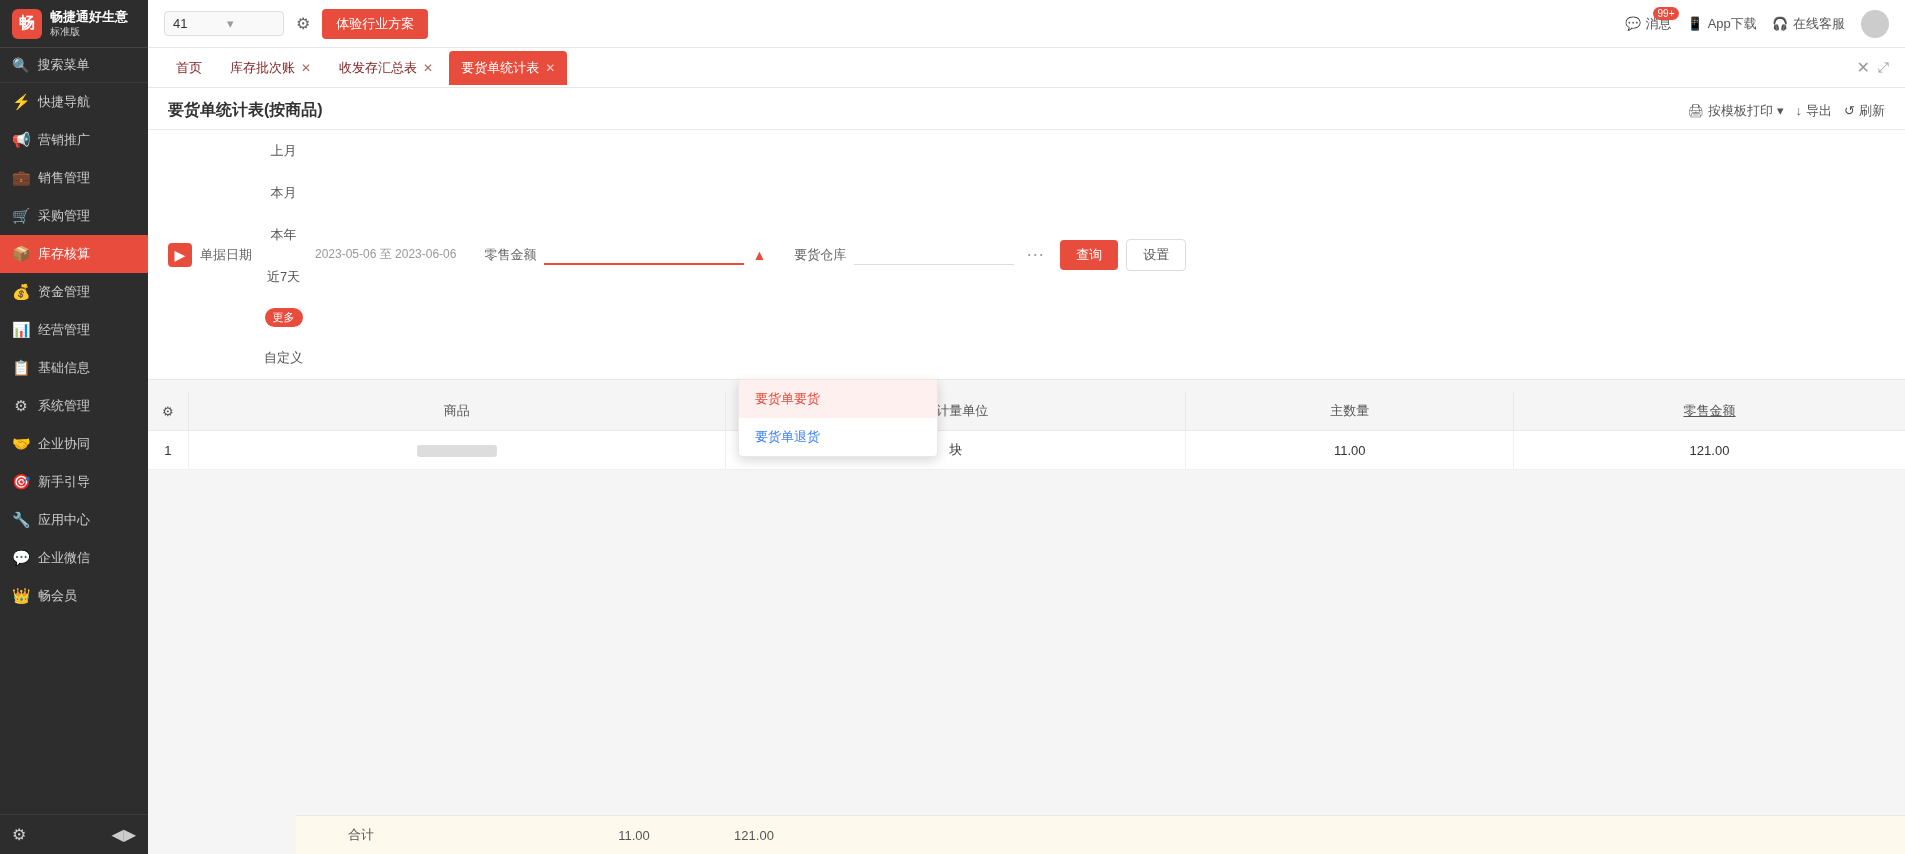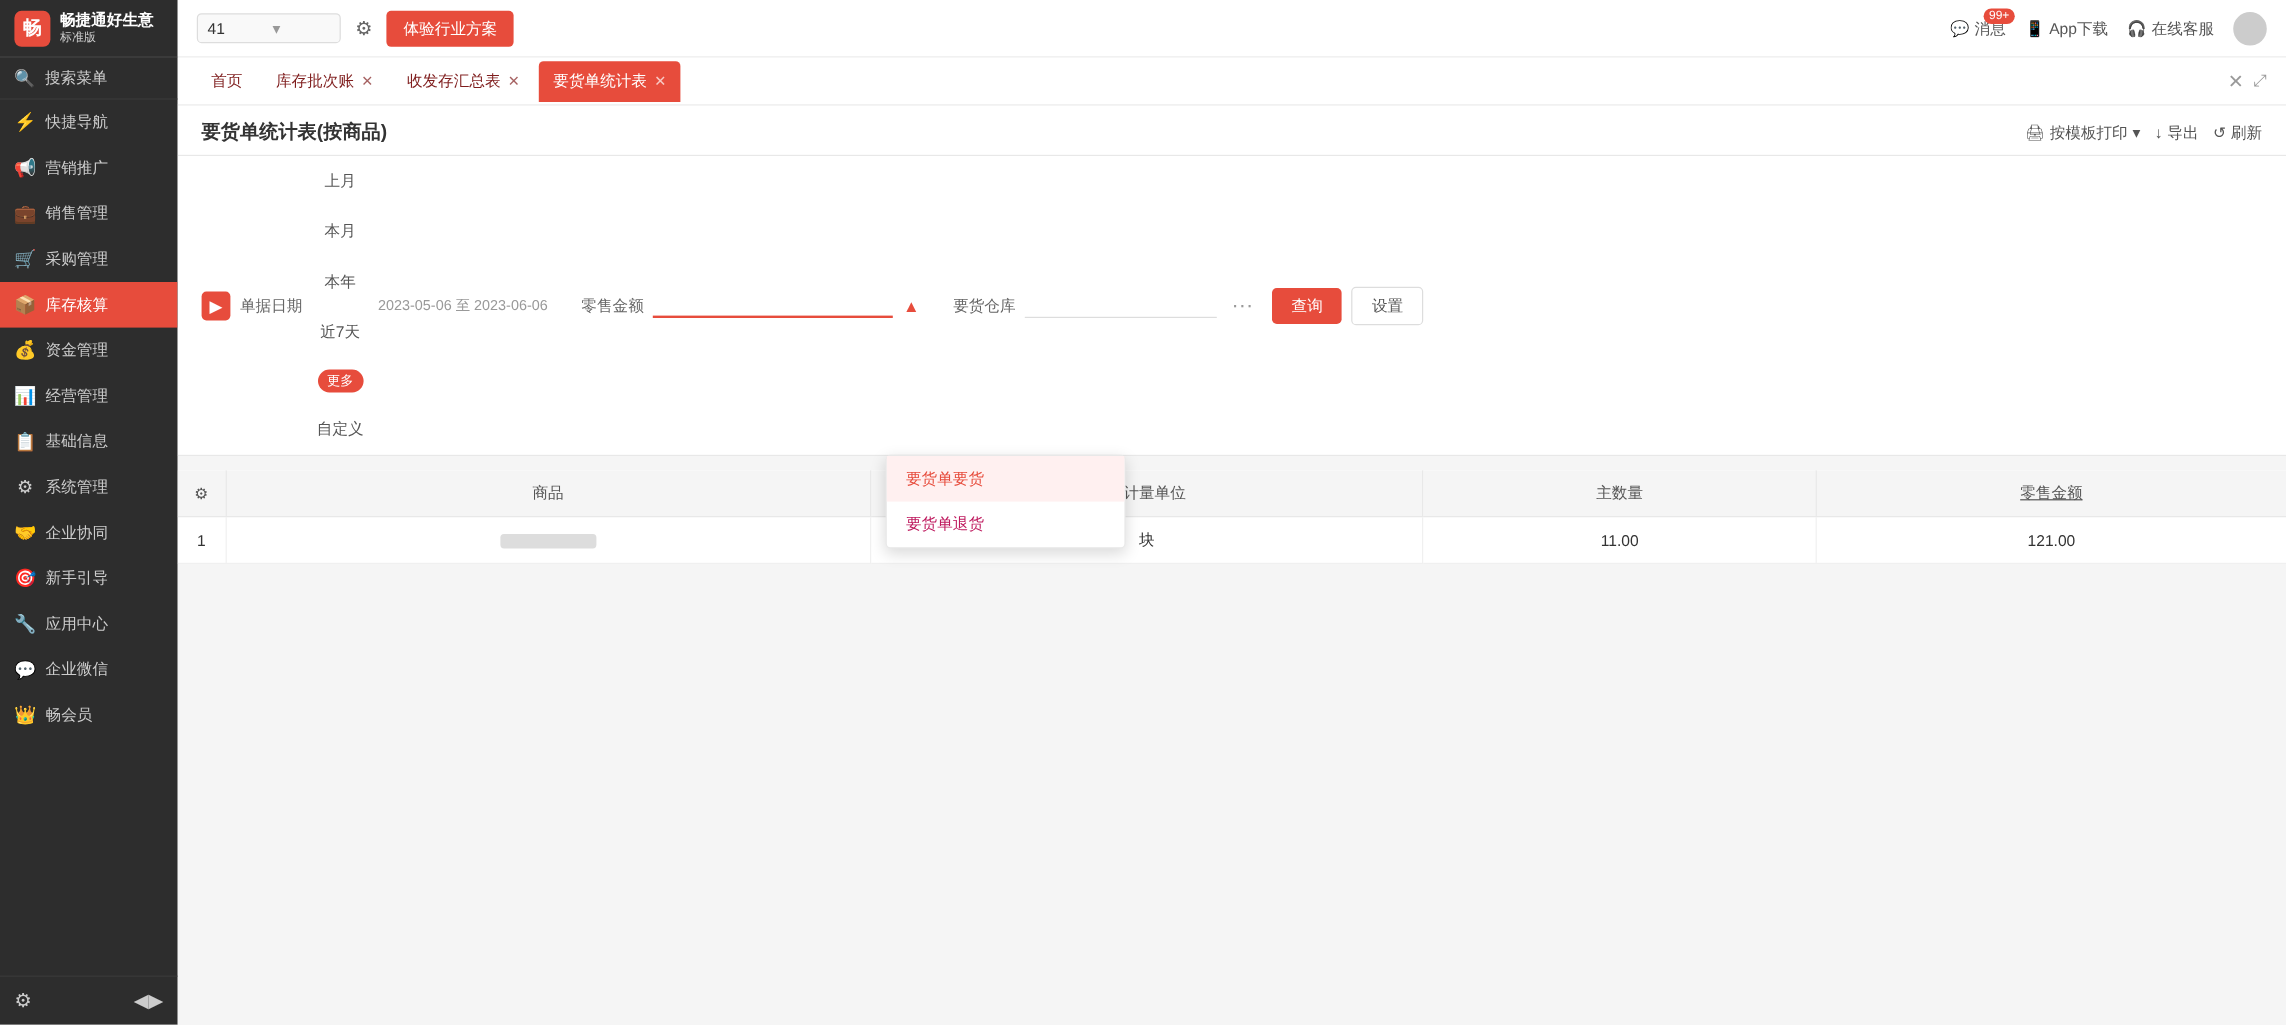--- a/index.html
+++ b/index.html
@@ -357,21 +357,21 @@
       border: 1px solid #e8e8e8;
       border-radius: 4px;
       box-shadow: 0 4px 12px rgba(0,0,0,0.15);
       min-width: 200px;
       z-index: 200;
     }
     .dropdown-item {
       padding: 10px 16px;
       cursor: pointer;
       font-size: 13px;
-      color: #be185d;
+      color: #3b82f6;
     }
     .dropdown-item.selected { background: #fff0f0; color: #e74c3c; }
 
     
     .table-container {
       margin: 12px 0 0 0;
       background: #fff;
     }
     table {
       width: 100%;
@@ -631,14 +631,19 @@
             <td>块</td>
             <td>11.00</td>
             <td>121.00</td>
           </tr>
         </tbody>
       </table>
     </div>
 
   </div>
 
+  <div class="table-footer">
+    <span class="footer-label">合计</span>
+    <span class="footer-val">11.00</span>
+    <span class="footer-val">121.00</span>
+  </div>
 
 </div>
 
 </body></html>

